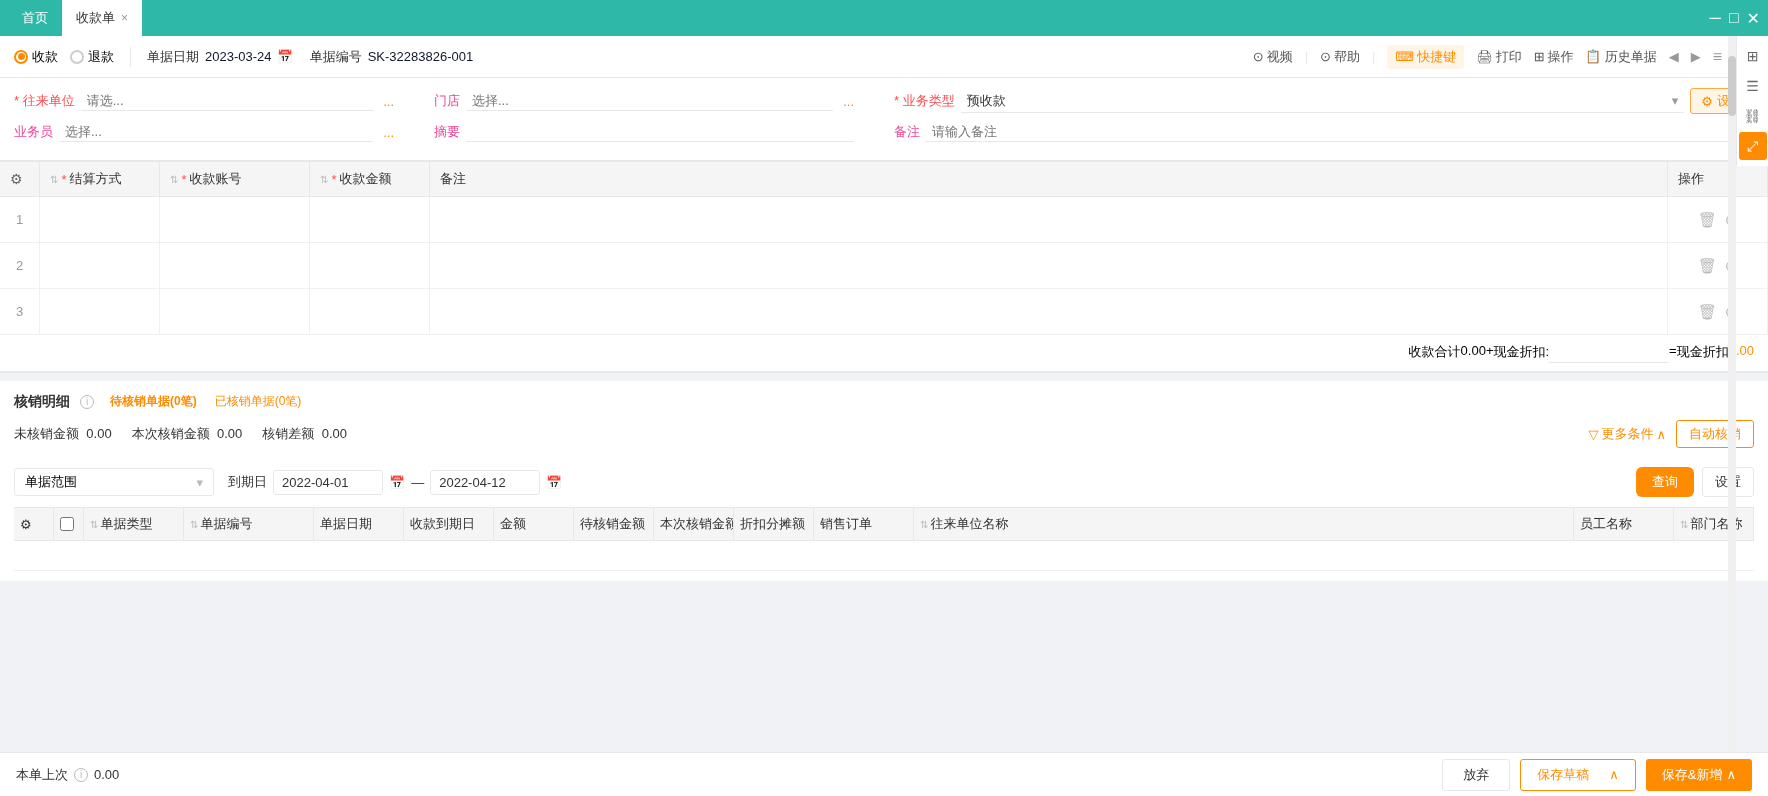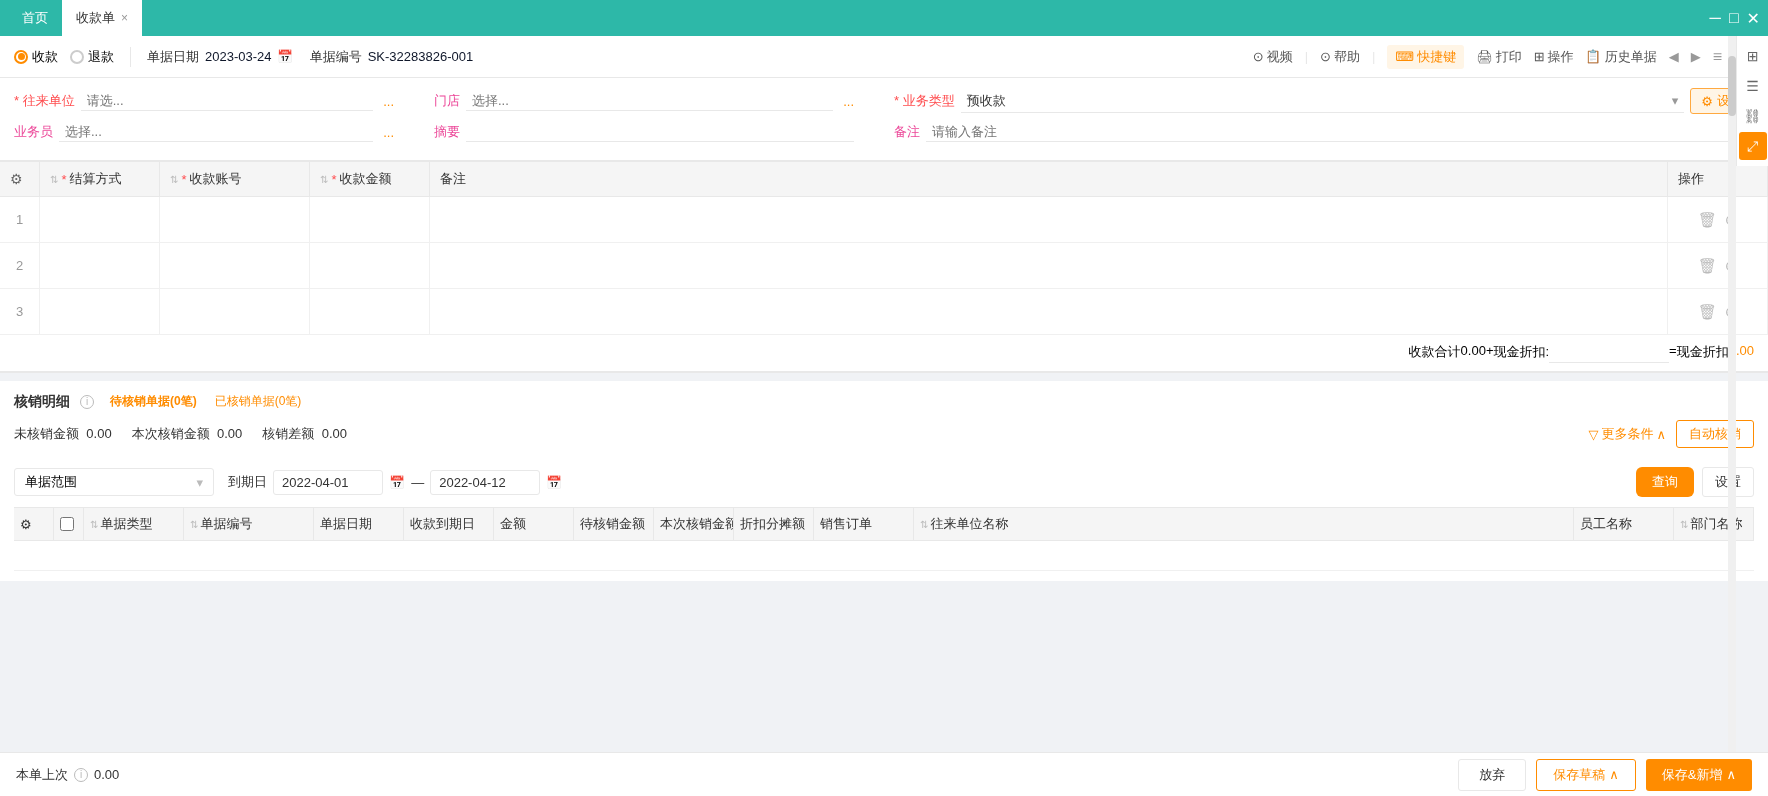--- a/index.html
+++ b/index.html
@@ -240,21 +240,21 @@
     }
     .footer-left { display: flex; align-items: center; gap: 6px; color: #333; }
     .footer-right { margin-left: auto; display: flex; gap: 10px; }
     .btn-discard {
       background: #fff; border: 1px solid #e8e8e8; color: #333;
       border-radius: 3px; padding: 6px 20px; cursor: pointer;
     }
     .btn-draft {
       background: #fff; border: 1px solid #ff8c00; color: #ff8c00;
       border-radius: 3px; padding: 6px 16px; cursor: pointer;
-      display: flex; align-items: center; gap: 4px;
+      display: flex; align-items: center; gap: 20px;
     }
     .btn-save {
       background: #ff8c00; border: none; color: #fff;
       border-radius: 3px; padding: 6px 16px; cursor: pointer;
       display: flex; align-items: center; gap: 4px;
     }
 
     
     .right-sidebar {
       position: fixed;

